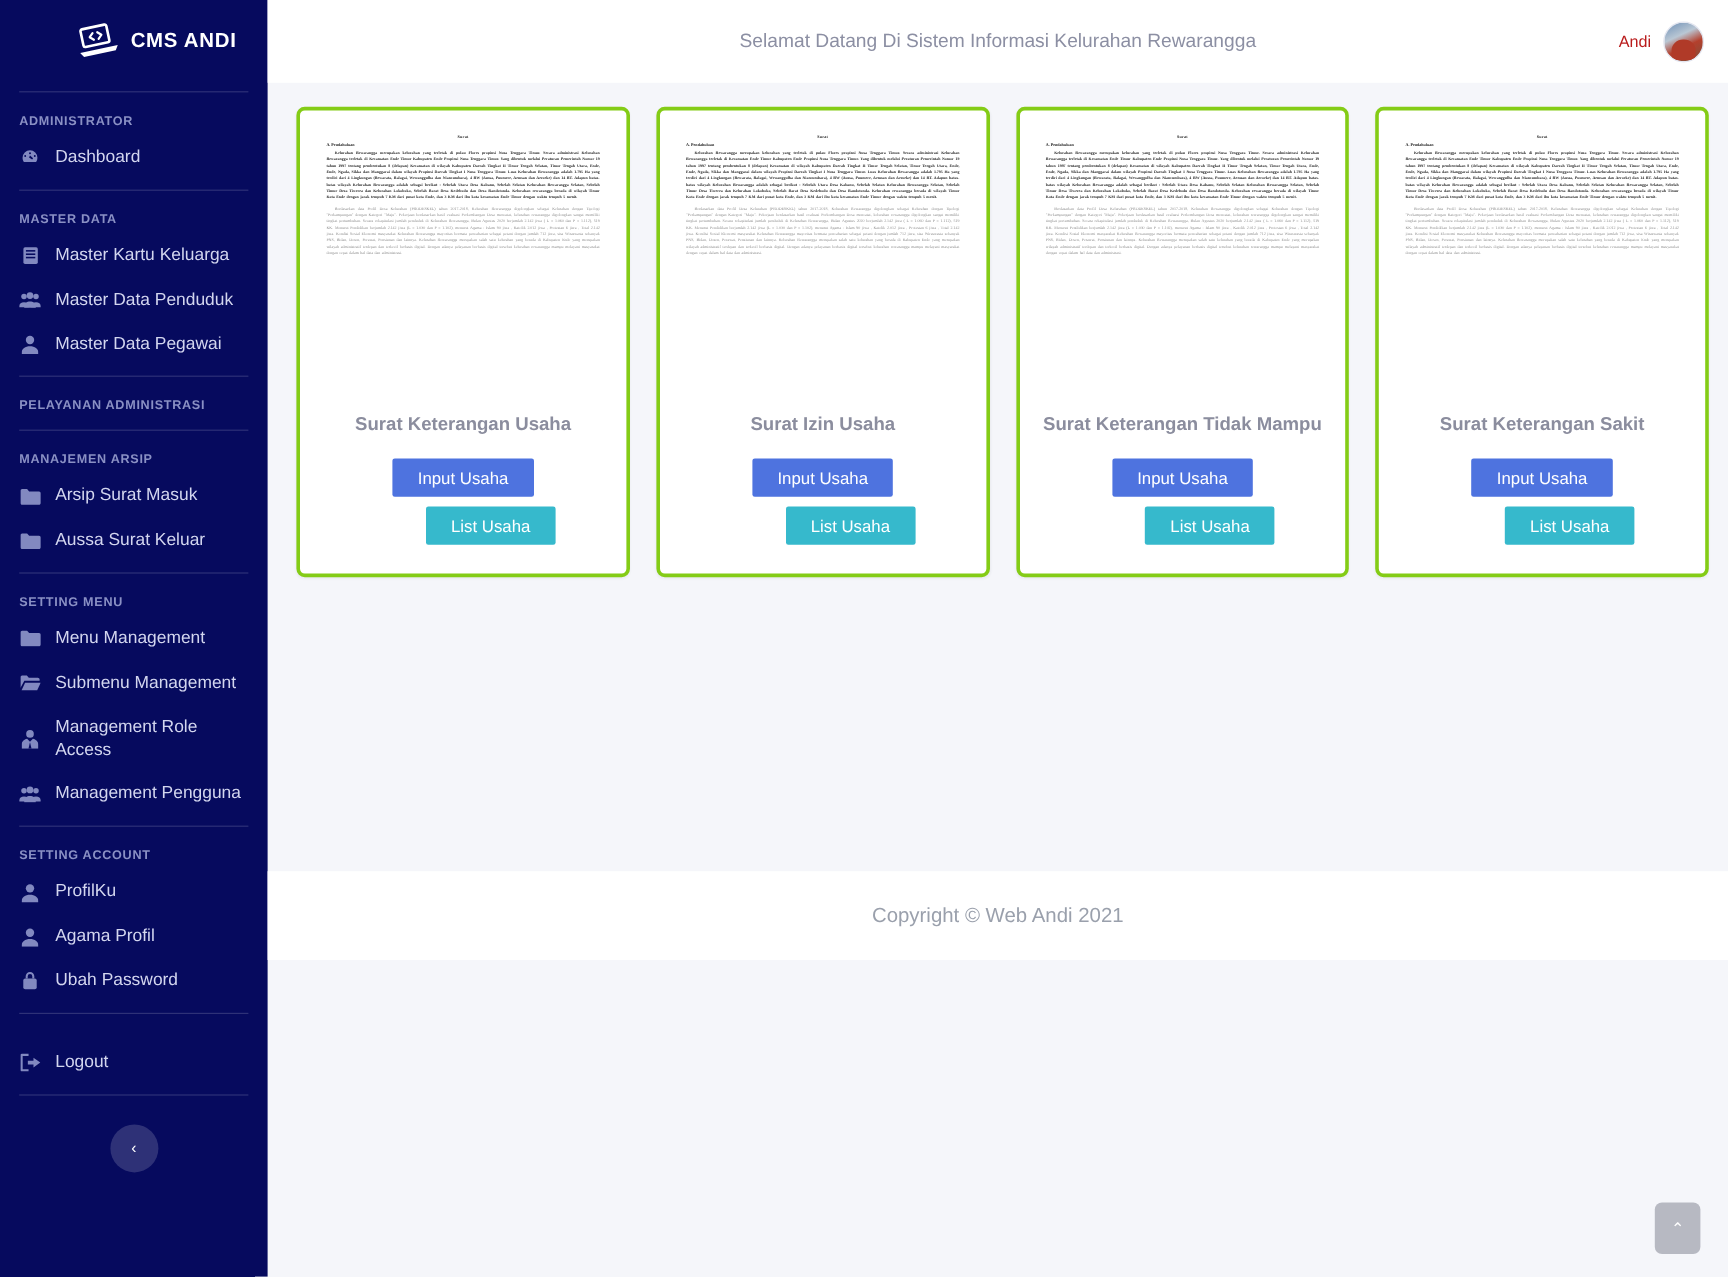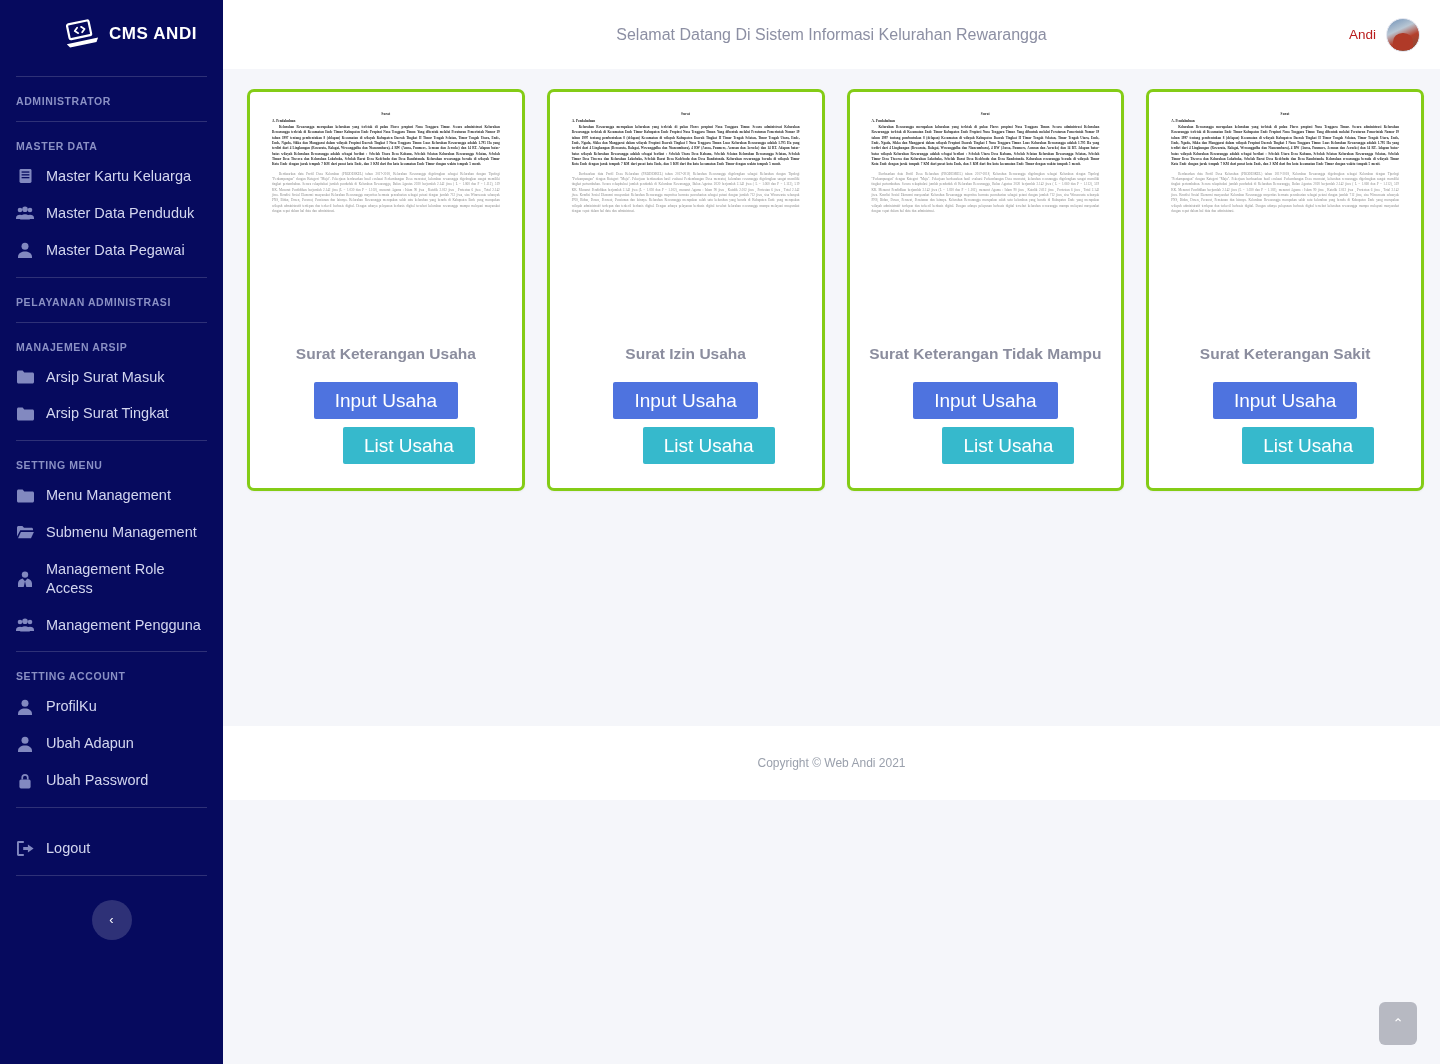--- a/index.html
+++ b/index.html
@@ -228,38 +228,38 @@
   .btn-row {
     display: flex;
     gap: 8px;
     justify-content: center;
     flex-wrap: wrap;
   }
   .btn {
     border: none;
     border-radius: 2px;
     color: #ffffff;
-    font-size: 19px;
+    font-size: 14px;
     padding: 9px 21px;
     cursor: pointer;
     font-family: "Liberation Sans", sans-serif;
     line-height: 1;
     white-space: nowrap;
   }
   .btn-primary { background: #4e73df; }
   .btn-info { background: #36b9cc; margin-left: 46px; }
 
   .footer {
     flex: 0 0 74px;
     background: #ffffff;
     display: flex;
     align-items: center;
     justify-content: center;
     color: #9aa0ac;
-    font-size: 12px;
+    font-size: 17px;
     position: relative;
   }
 
   .scroll-top {
     position: absolute;
     right: 23px;
     top: 1002px;
     width: 38px; height: 43px;
     background: #b7b9c2;
     border: none;
@@ -285,20 +285,28 @@
           <path d="M18.5 7 L21.5 9.8 L18.5 12.6" fill="none" stroke="#ffffff" stroke-width="1.8" stroke-linecap="round" stroke-linejoin="round"></path>
           <path d="M1 21 H33 L30.5 25 H3.5 Z" fill="#ffffff"></path>
         </svg>
       </span>
       <span class="brand-text">CMS ANDI</span>
     </a>
 
     <div class="side-divider"></div>
 
     <div class="side-heading">ADMINISTRATOR</div>
+    <a class="nav-item">
+      <span class="nav-ico">
+        <svg width="16" height="16" viewBox="0 0 16 16" fill="currentColor">
+            <path d="M8 2.3A6.2 6.2 0 0 0 1.8 8.5c0 1.3.4 2.5 1.1 3.5h10.2a6.1 6.1 0 0 0 1.1-3.5A6.2 6.2 0 0 0 8 2.3Zm0 1.6a.8.8 0 1 1 0 1.6.8.8 0 0 1 0-1.6ZM4 6.2a.8.8 0 1 1 0 1.6.8.8 0 0 1 0-1.6Zm8 0a.8.8 0 1 1 0 1.6.8.8 0 0 1 0-1.6ZM8 6.6l2.6 2.2-.8 1.1L7.2 8.3 8 6.6Z"></path>
+          </svg>
+      </span>
+      <span>Dashboard</span>
+    </a>
 
     <div class="side-divider"></div>
 
     <div class="side-heading">MASTER DATA</div>
     <a class="nav-item">
       <span class="nav-ico">
         <svg width="15" height="16" viewBox="0 0 15 16" fill="currentColor">
             <rect x="1.5" y="1" width="12" height="14" rx="1.4"></rect>
             <rect x="3.6" y="3.4" width="7.8" height="1.3" fill="#060a5e"></rect>
             <rect x="3.6" y="6.2" width="7.8" height="1.3" fill="#060a5e"></rect>
@@ -344,21 +352,21 @@
           </svg>
       </span>
       <span>Arsip Surat Masuk</span>
     </a>
     <a class="nav-item">
       <span class="nav-ico">
         <svg width="17" height="14" viewBox="0 0 17 14" fill="currentColor">
             <path d="M0 2.1C0 1.2.7.6 1.5.6h4.1l1.7 1.9h8.2c.8 0 1.5.7 1.5 1.5v8.1c0 .8-.7 1.5-1.5 1.5H1.5C.7 13.6 0 12.9 0 12.1Z"></path>
           </svg>
       </span>
-      <span>Arsip Surat Tingkat</span>
+      <span>Aussa Surat Keluar</span>
     </a>
 
     <div class="side-divider"></div>
 
     <div class="side-heading">SETTING MENU</div>
     <a class="nav-item">
       <span class="nav-ico">
         <svg width="17" height="14" viewBox="0 0 17 14" fill="currentColor">
             <path d="M0 2.1C0 1.2.7.6 1.5.6h4.1l1.7 1.9h8.2c.8 0 1.5.7 1.5 1.5v8.1c0 .8-.7 1.5-1.5 1.5H1.5C.7 13.6 0 12.9 0 12.1Z"></path>
           </svg>
@@ -410,21 +418,21 @@
       </span>
       <span>ProfilKu</span>
     </a>
     <a class="nav-item">
       <span class="nav-ico">
         <svg width="14" height="16" viewBox="0 0 14 16" fill="currentColor">
             <circle cx="7" cy="4.3" r="3.5"></circle>
             <path d="M0 15c0-3.4 3.1-5.4 7-5.4s7 2 7 5.4v1H0Z"></path>
           </svg>
       </span>
-      <span>Ubah Adapun</span>
+      <span>Agama Profil</span>
     </a>
     <a class="nav-item">
       <span class="nav-ico">
         <svg width="14" height="16" viewBox="0 0 14 16" fill="currentColor">
             <path d="M3.4 6.4V4.6a3.6 3.6 0 0 1 7.2 0v1.8H8.9V4.6a1.9 1.9 0 0 0-3.8 0v1.8Z"></path>
             <rect x="1.4" y="6.4" width="11.2" height="9" rx="1.6"></rect>
           </svg>
       </span>
       <span>Ubah Password</span>
     </a>

